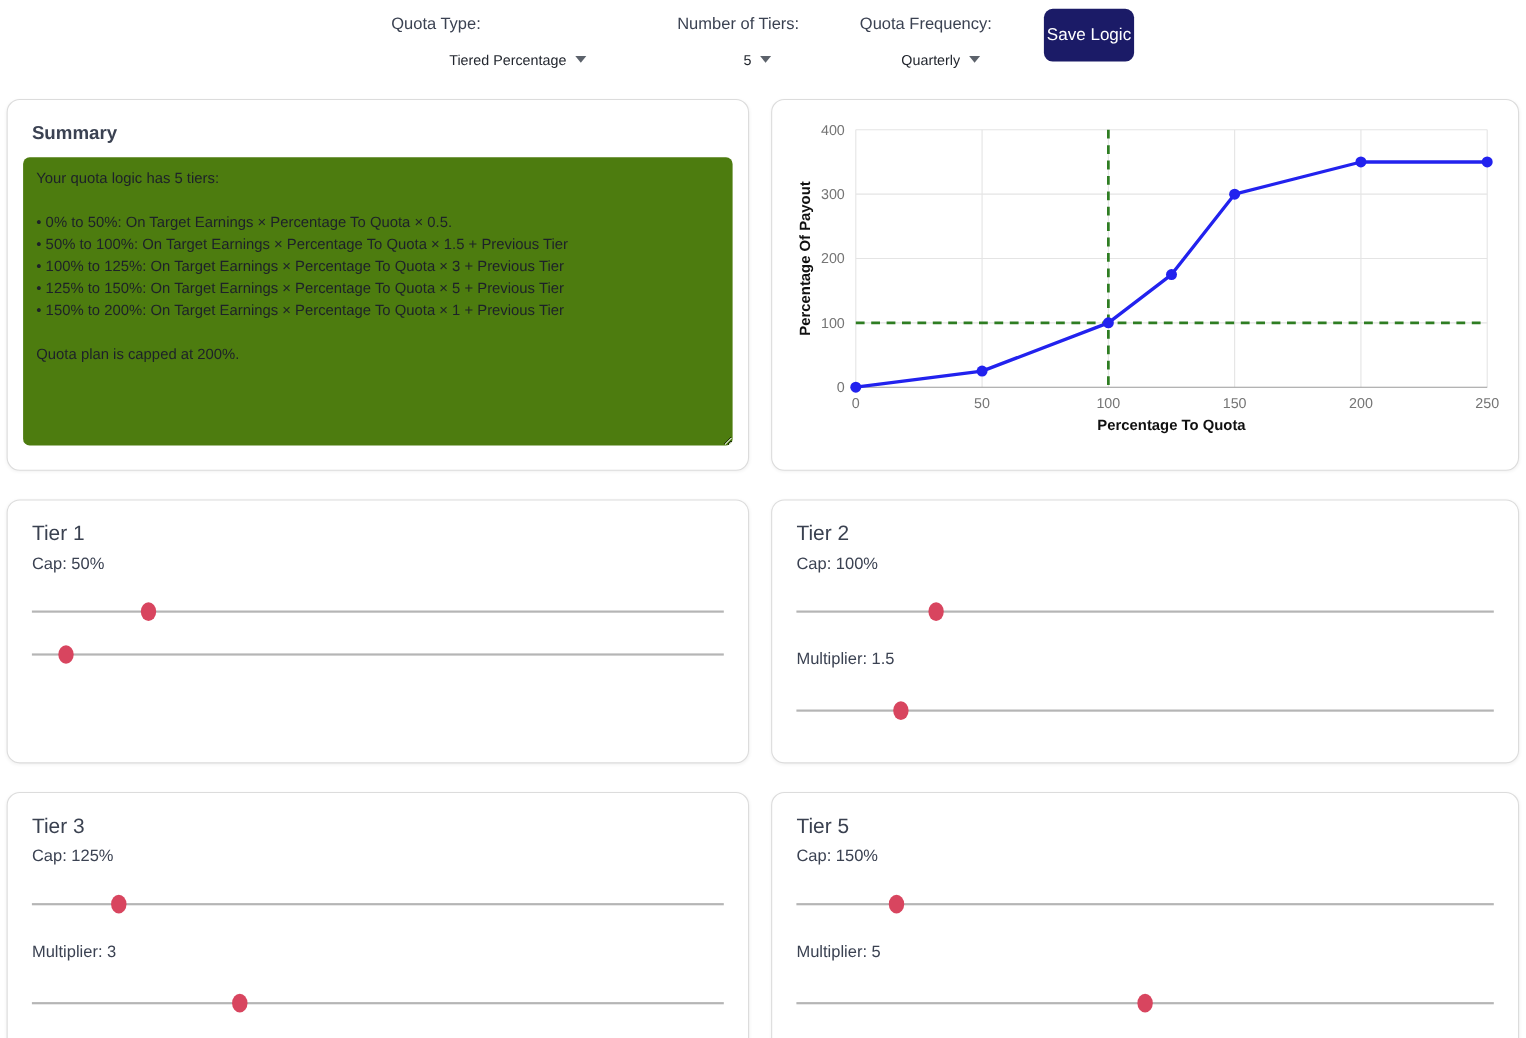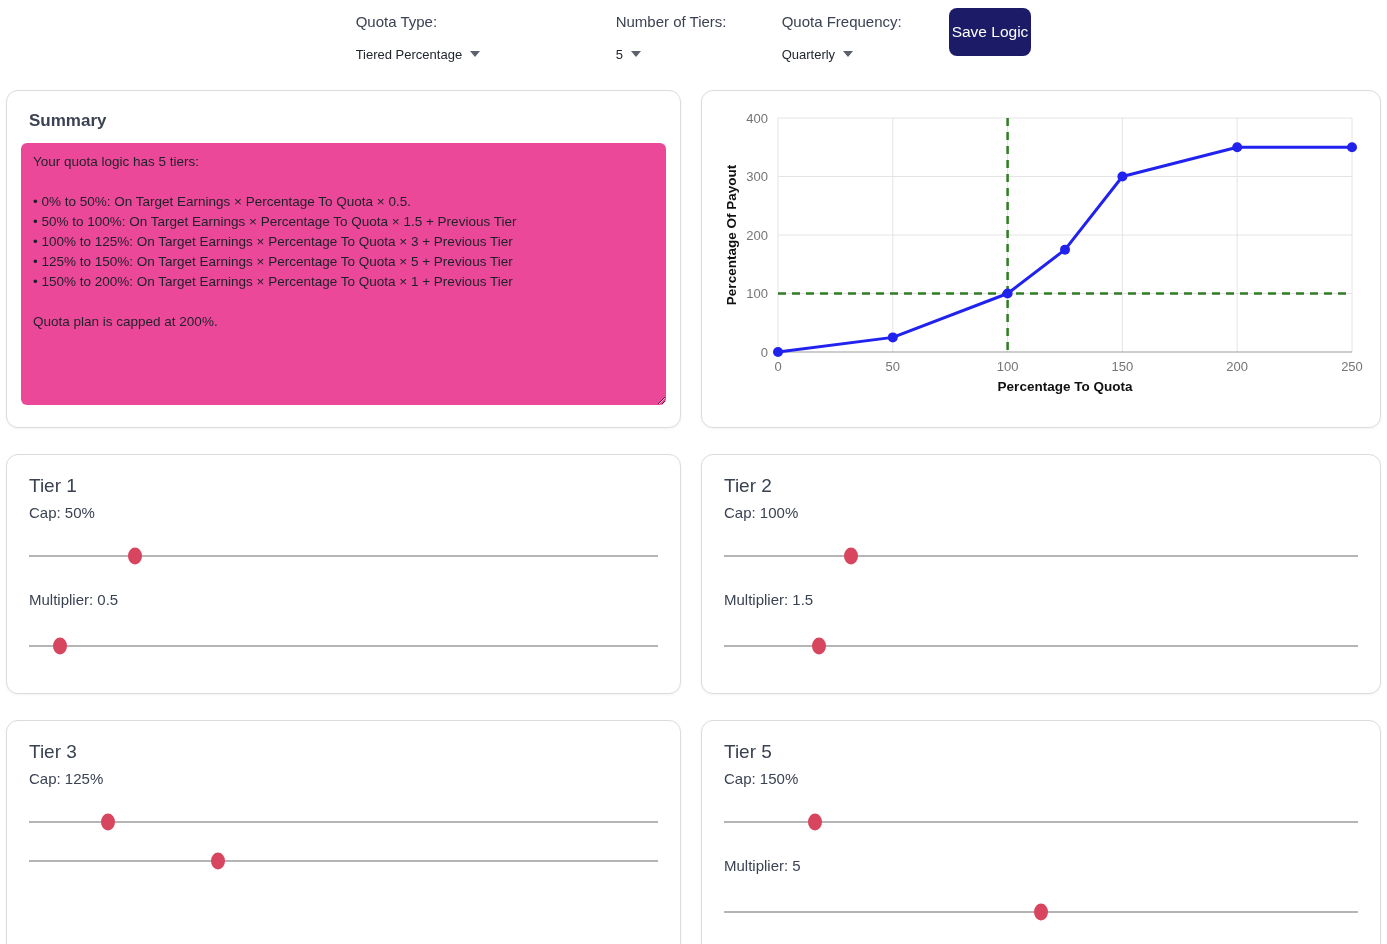--- a/index.html
+++ b/index.html
@@ -13,21 +13,21 @@
   
   .topbar {
     height: 90px;
     display: flex;
     justify-content: center;
     align-items: flex-start;
   }
   .field { padding-top: 13px; }
   .field-label { font-size: 15px; color: #3b4252; margin-bottom: 16px; white-space: nowrap; }
   .select {
-    display: flex; justify-content: flex-start; align-items: center;
+    display: flex; justify-content: center; align-items: center;
     font-size: 13px; color: #22262e; cursor: pointer; height: 16px;
   }
   .f1 { width: 230px; }
   .f2 { width: 146px; margin-left: 30px; }
   .f3 { width: 148px; margin-left: 18px; }
   .f4 { width: 147px; margin-left: 20px; }
   .chev {
     width: 0; height: 0;
     border-left: 5px solid transparent;
     border-right: 5px solid transparent;
@@ -55,21 +55,21 @@
     border: 1px solid #dcdcdc;
     border-radius: 12px;
     box-shadow: 0 1px 3px rgba(0,0,0,0.05);
     position: relative;
   }
   
   .summary-card { padding: 14px; }
   .summary-title { font-size: 17px; font-weight: 600; color: #3b4252; margin: 6px 0 12px 8px; }
   .summary-text {
     width: 100%; height: 262px;
-    background: #ec4899;
+    background: #4d7c0f;
     border: none; border-radius: 6px;
     padding: 9px 12px;
     font-family: "Liberation Sans", sans-serif;
     font-size: 13.5px; line-height: 20px; color: #1d2129;
     resize: both; outline: none;
   }
   
   .chart-card svg { display: block; font-family: "Liberation Sans", sans-serif; }
   
   .tier-card { padding: 20px 14px 0; }
@@ -173,21 +173,20 @@
         <text x="34" y="144" text-anchor="middle" font-size="13.5" font-weight="bold" fill="#111111" transform="rotate(-90 34 144)">Percentage Of Payout</text>
       </svg>
   </div>
 
   <div class="card tier-card">
     <div class="tier-title">Tier 1</div>
     <div class="tier-label">Cap: 50%</div>
     <div class="slider">
       <div class="thumb" style="left: 16.8%;"></div>
     </div>
-    <div class="tier-label tier-mult-label">Multiplier: 0.5</div>
     <div class="slider second">
       <div class="thumb" style="left: 5%;"></div>
     </div>
   </div>
 
   <div class="card tier-card">
     <div class="tier-title">Tier 2</div>
     <div class="tier-label">Cap: 100%</div>
     <div class="slider">
       <div class="thumb" style="left: 20%;"></div>
@@ -197,20 +196,21 @@
       <div class="thumb" style="left: 15%;"></div>
     </div>
   </div>
 
   <div class="card tier-card">
     <div class="tier-title">Tier 3</div>
     <div class="tier-label">Cap: 125%</div>
     <div class="slider">
       <div class="thumb" style="left: 12.6%;"></div>
     </div>
+    <div class="tier-label tier-mult-label">Multiplier: 3</div>
     <div class="slider second">
       <div class="thumb" style="left: 30%;"></div>
     </div>
   </div>
 
   <div class="card tier-card">
     <div class="tier-title">Tier 5</div>
     <div class="tier-label">Cap: 150%</div>
     <div class="slider">
       <div class="thumb" style="left: 14.4%;"></div>

